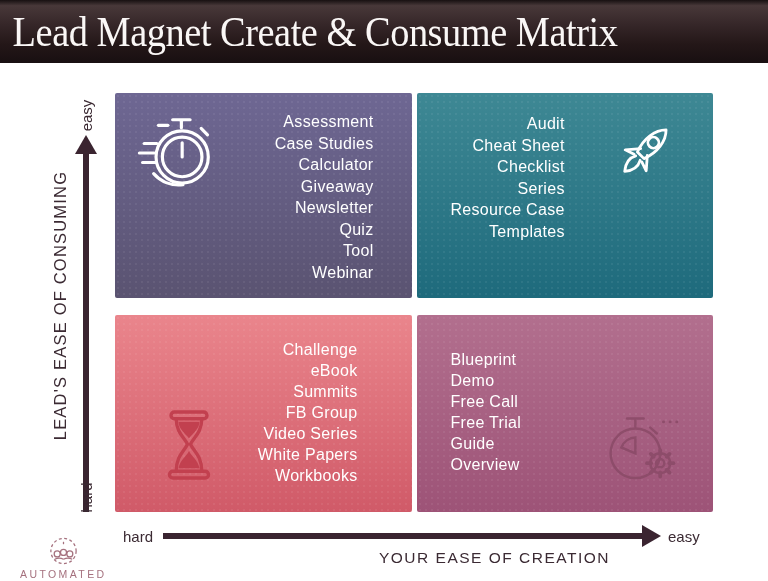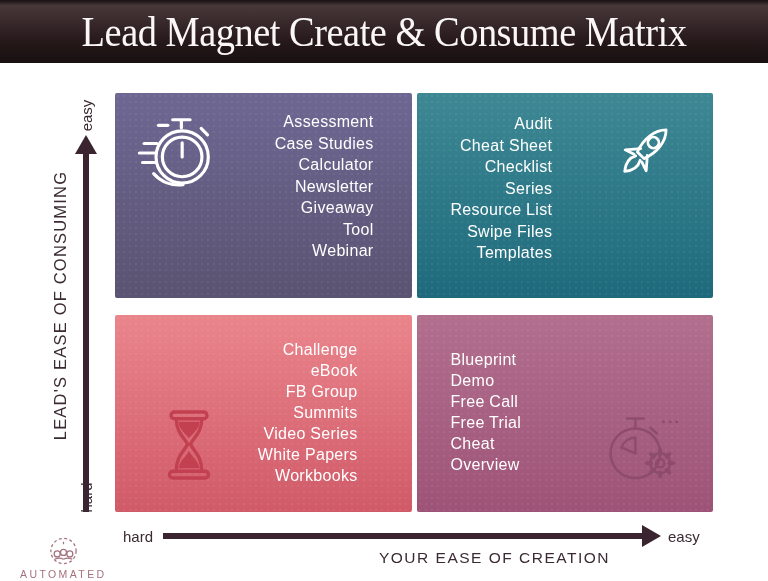--- a/index.html
+++ b/index.html
@@ -2,21 +2,21 @@
 <html><head>
 <meta charset="utf-8">
 <style>
   html,body{margin:0;padding:0;background:#ffffff;}
   .frame{position:relative;width:768px;height:581px;background:#ffffff;overflow:hidden;
          font-family:"Liberation Sans",sans-serif;}
 
   
   .header{position:absolute;left:0;top:0;width:768px;height:63px;
           background:linear-gradient(180deg,#171011 0%,#483839 9%,#352628 40%,#241718 70%,#180f11 100%);
-          display:flex;align-items:center;justify-content:center;}
+          display:flex;align-items:center;justify-content:flex-start;}
   .title{font-family:"Liberation Serif","DejaVu Serif",serif;font-weight:400;
          font-size:40px;color:#faf7f6;white-space:nowrap;letter-spacing:-0.5px;
          transform:scale(0.96,1.08);}
 
   
   .grid{position:absolute;left:115px;top:93px;width:598px;height:419px;
         display:grid;grid-template-columns:1fr 1fr;grid-template-rows:205px 197px;
         gap:17px 5px;}
   .quad{position:relative;border-radius:2px;overflow:hidden;}
   .quad::after{content:"";position:absolute;inset:0;pointer-events:none;
@@ -87,22 +87,23 @@
           <line x1="8" y1="36" x2="24" y2="36"></line>
           <line x1="2" y1="48" x2="21" y2="48"></line>
           <line x1="6" y1="60" x2="23" y2="60"></line>
           <path d="M20 74 A42 42 0 0 0 57 88"></path>
         </svg>
       </div>
       <div class="items right">
           <div>Assessment</div>
           <div>Case Studies</div>
           <div>Calculator</div>
+          <div>Giveaway</div>
           <div>Newsletter</div>
-          <div>Giveaway</div>
+          <div>Quiz</div>
           <div>Tool</div>
           <div>Webinar</div>
         </div>
     </div>
 
     <div class="quad q-tr">
       <div class="qicon icon-rocket">
         <svg viewBox="0 0 100 100" fill="none" stroke="#ffffff" stroke-width="3.6" stroke-linecap="round" stroke-linejoin="round">
           <g transform="rotate(45 50 50)">
             <path d="M50 10 C60 20 63 38 56 56 L44 56 C37 38 40 20 50 10 Z"></path>
@@ -111,44 +112,43 @@
             <path d="M56 50 L69 65 L57 61"></path>
             <path d="M46 61 C41 70 45 79 50 85 C55 79 59 70 54 61"></path>
           </g>
         </svg>
       </div>
       <div class="items">
           <div>Audit</div>
           <div>Cheat Sheet</div>
           <div>Checklist</div>
           <div>Series</div>
-          <div>Resource List</div>
-          <div>Swipe Files</div>
+          <div>Resource Case</div>
           <div>Templates</div>
         </div>
     </div>
 
     <div class="quad q-bl">
       <div class="qicon icon-hourglass">
         <svg viewBox="0 0 64 96">
           <g fill="none" stroke="#c2404f" stroke-width="4.5" stroke-linecap="round">
             <rect x="8" y="4" width="48" height="9" rx="4.5"></rect>
             <rect x="6" y="83" width="52" height="9" rx="4.5"></rect>
             <path d="M15 13 C15 32 26 38 30 47 C26 56 15 62 15 83"></path>
             <path d="M49 13 C49 32 38 38 34 47 C38 56 49 62 49 83"></path>
           </g>
           <path d="M18 17 L46 17 C46 26 38 32 32 39 C26 32 18 26 18 17 Z" fill="#c2404f"></path>
           <path d="M32 56 C36 64 44 68 46 79 L18 79 C20 68 28 64 32 56 Z" fill="#c2404f"></path>
         </svg>
       </div>
       <div class="items right">
           <div>Challenge</div>
           <div>eBook</div>
+          <div>Summits</div>
           <div>FB Group</div>
-          <div>Summits</div>
           <div>Video Series</div>
           <div>White Papers</div>
           <div>Workbooks</div>
         </div>
     </div>
 
     <div class="quad q-br">
       <div class="qicon icon-timergear">
         <svg viewBox="0 0 104 92" fill="none" stroke="#8a4a67" stroke-width="3" stroke-linecap="round">
           <line x1="34" y1="8" x2="54" y2="8"></line>
@@ -171,21 +171,21 @@
             <line x1="74" y1="51" x2="74" y2="46"></line>
             <line x1="81.8" y1="54.2" x2="85.3" y2="50.7"></line>
           </g>
         </svg>
       </div>
       <div class="items">
           <div>Blueprint</div>
           <div>Demo</div>
           <div>Free Call</div>
           <div>Free Trial</div>
-          <div>Cheat</div>
+          <div>Guide</div>
           <div>Overview</div>
         </div>
     </div>
   </div>
 
   <div class="axis-text rot y-easy">easy</div>
   <div class="y-arrow-head"></div>
   <div class="y-arrow-line"></div>
   <div class="axis-text rot y-title">LEAD'S EASE OF CONSUMING</div>
   <div class="axis-text rot y-hard">hard</div>

